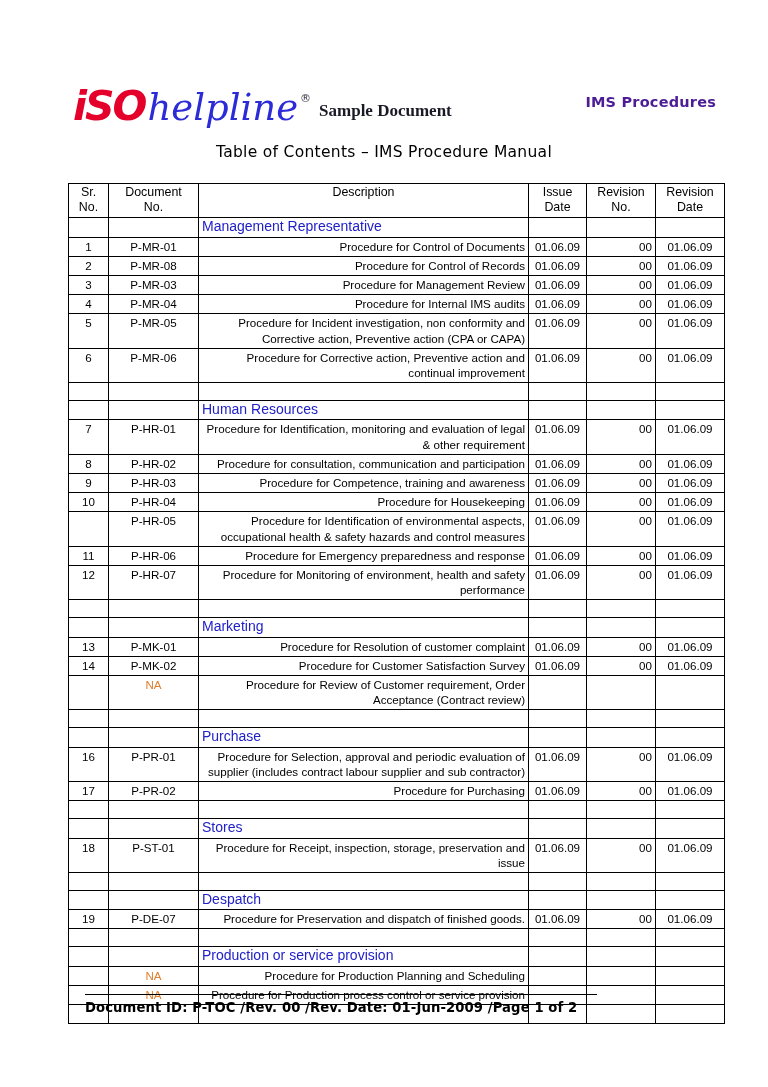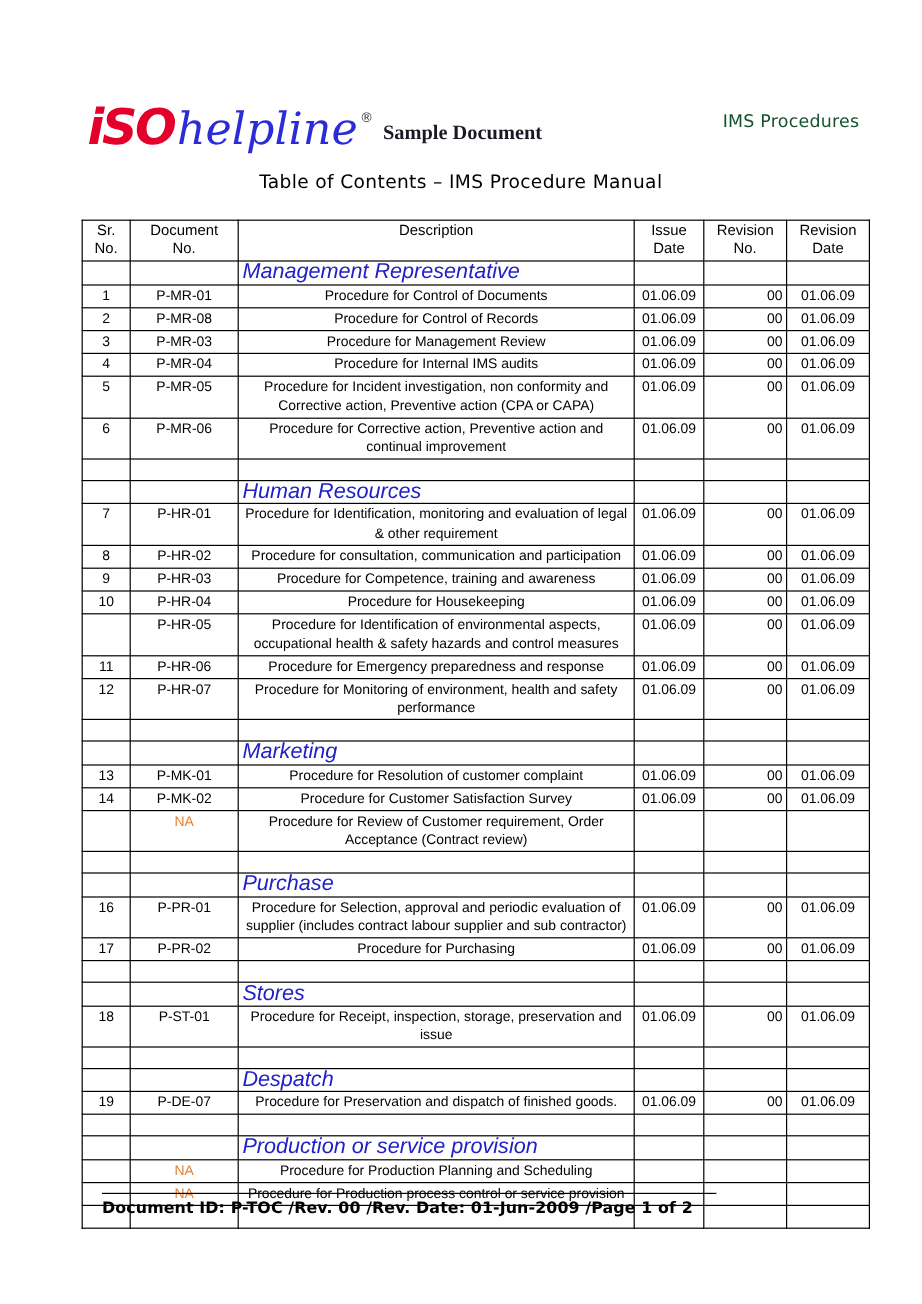--- a/index.html
+++ b/index.html
@@ -69,23 +69,23 @@
     color: #1a1a26;
     margin-left: 10px;
     position: relative;
     top: -4px;
   }
   .header-right {
     position: absolute;
     right: 8px;
     top: 12px;
     font-family: "DejaVu Sans", sans-serif;
-    font-weight: normal;
+    font-weight: bold;
     font-size: 14.5px;
-    color: #14532d;
+    color: #4c1d95;
     letter-spacing: 0.2px;
   }
 
   
   .doc-title {
     position: absolute;
     left: 0;
     top: 143px;
     width: 768px;
     text-align: center;
@@ -131,29 +131,28 @@
     font-weight: bold;
     font-size: 12.4px;
     line-height: 16px;
     padding-top: 3px;
     padding-bottom: 3px;
     vertical-align: top;
     margin-top: 30px;
   }
   td.sr    { text-align: center; }
   td.doc   { text-align: center; }
-  td.desc  { text-align: center; }
+  td.desc  { text-align: right; }
   td.date  { text-align: center; }
   td.rev   { text-align: right; }
 
   td.section {
     font-weight: bold;
     color: #2020c8;
-    font-size: 18px;
-    font-style: italic;
+    font-size: 14px;
   }
   td.na {
     color: #e08030;
     text-align: center;
   }
   tr.spacer td {
     height: 14px;
     line-height: 14px;
   }
   tr.tailrow td {

